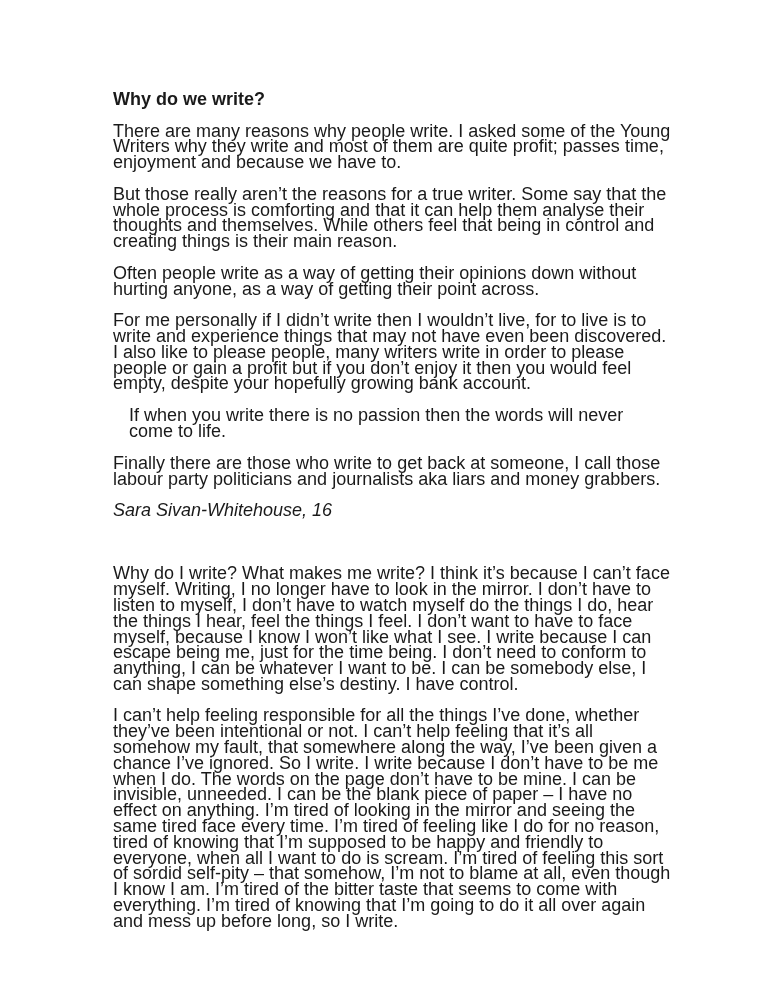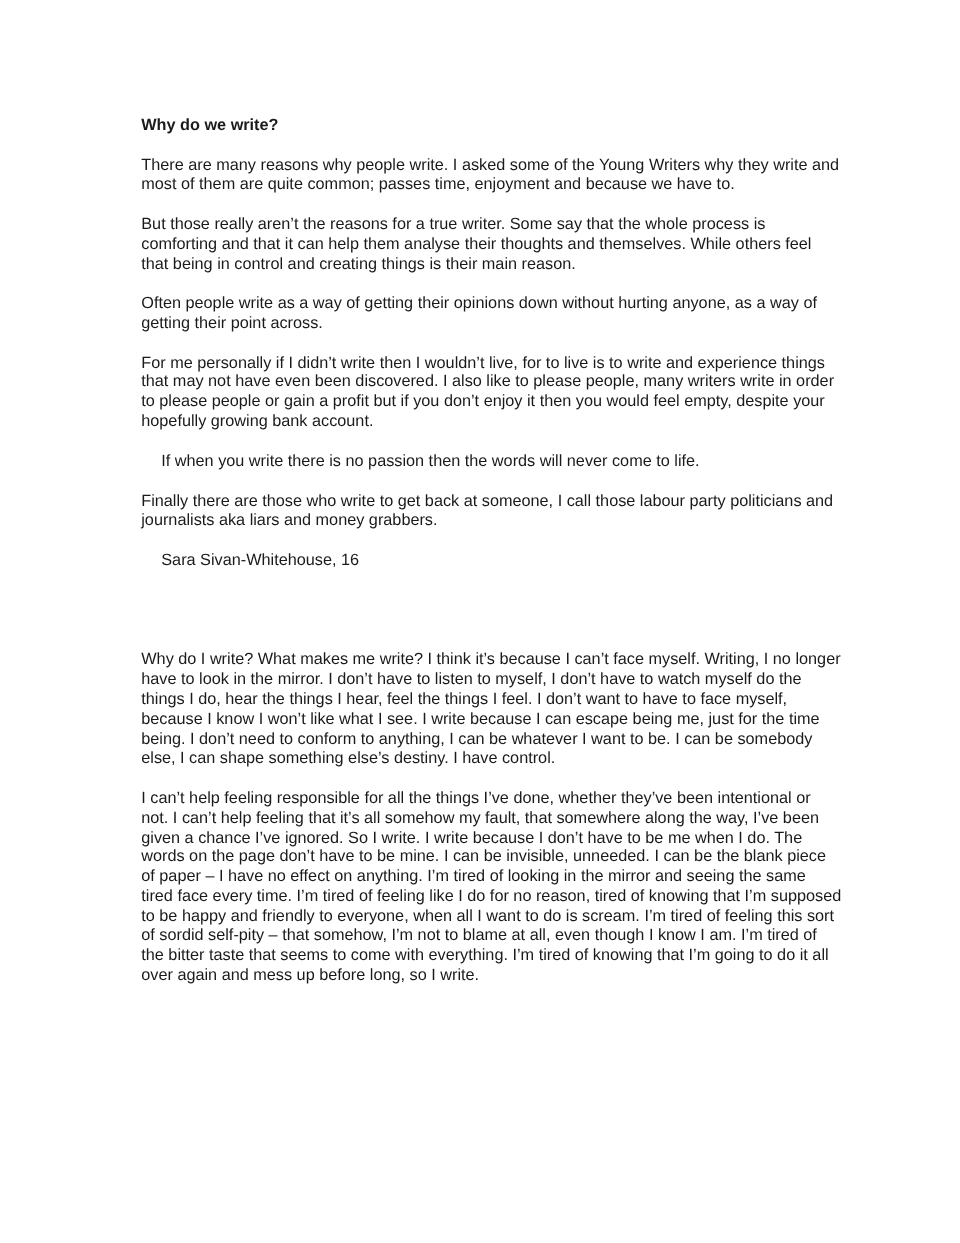--- a/index.html
+++ b/index.html
@@ -12,48 +12,49 @@
       height: 994px;
       position: relative;
       overflow: hidden;
     }
     .page {
       position: absolute;
       left: 113px;
       top: 92px;
       width: 560px;
       font-family: "Liberation Sans", sans-serif;
-      font-size: 13px;
+      font-size: 18px;
       line-height: 15.8px;
       color: #1a1a1a;
     }
     .title {
       font-weight: bold;
       margin: 0 0 15.8px 0;
     }
     p {
       margin: 0 0 15.8px 0;
     }
     p.tight {
       margin: 16px;
     }
     .sig {
-      margin: 16px;
+      font-style: italic;
+      margin: 0;
     }
     .gap {
       height: 47.4px;
     }
   </style>
 </head>
 <body>
 
 <div class="page">
   <section>
     <div class="title">Why do we write?</div>
-    <p>There are many reasons why people write. I asked some of the Young Writers why they write and most of them are quite common; passes time, enjoyment and because we have to.</p>
+    <p>There are many reasons why people write. I asked some of the Young Writers why they write and most of them are quite profit; passes time, enjoyment and because we have to.</p>
     <p>But those really aren’t the reasons for a true writer. Some say that the whole process is comforting and that it can help them analyse their thoughts and themselves. While others feel that being in control and creating things is their main reason.</p>
     <p>Often people write as a way of getting their opinions down without hurting anyone, as a way of getting their point across.</p>
     <p>For me personally if I didn’t write then I wouldn’t live, for to live is to write and experience things that may not have even been discovered. I also like to please people, many writers write in order to please people or gain a profit but if you don’t enjoy it then you would feel empty, despite your hopefully growing bank account.</p>
     <p class="tight">If when you write there is no passion then the words will never come to life.</p>
     <p>Finally there are those who write to get back at someone, I call those labour party politicians and journalists aka liars and money grabbers.</p>
     <div class="sig">Sara Sivan-Whitehouse, 16</div>
   </section>
 
   <div class="gap"></div>
 

